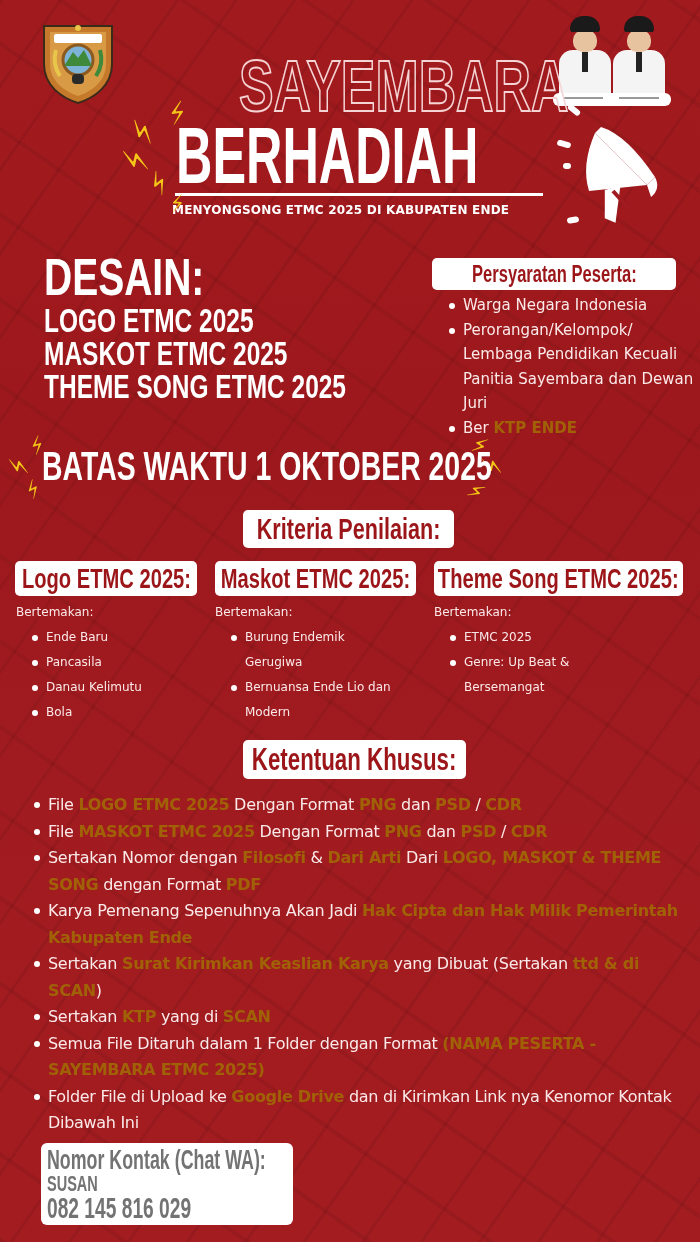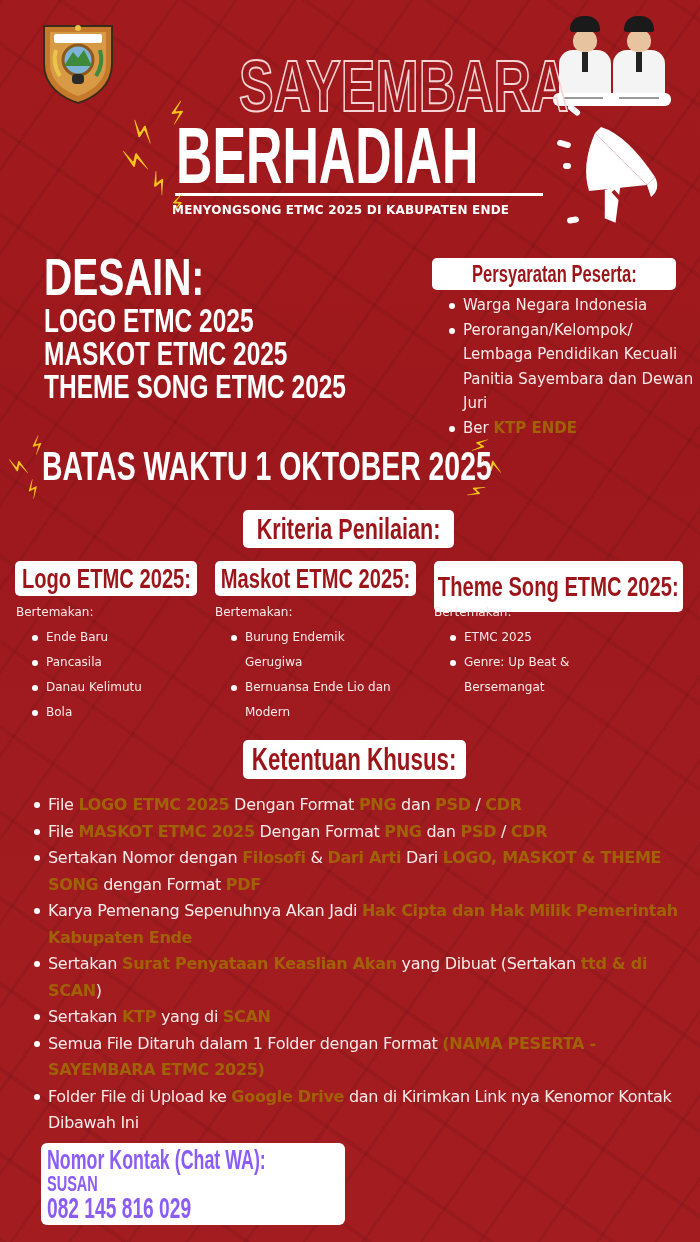--- a/index.html
+++ b/index.html
@@ -65,22 +65,22 @@
   ul.bul li { position: relative; padding-left: 18px; }
   ul.bul li::before { content: ""; position: absolute; left: 4px; top: 10px; width: 6px; height: 6px; border-radius: 50%; background: #fff; }
   b, .bold { font-weight: 700; color: #a16207; }
 
   .deadline { left: 42px; top: 446px; font-size: 40px; line-height: 40px; transform: scaleX(0.71); white-space: nowrap; }
 
   .rules { left: 30px; top: 792px; width: 660px; font-size: 16px; line-height: 26.5px; letter-spacing: -0.3px; }
   .rules li::before { top: 11px; }
 
   .contact {
-    left: 41px; top: 1143px; width: 304px; height: 82px; background: #fff; border-radius: 6px;
-    color: #8b5cf6; font-family: "Liberation Sans", sans-serif; font-weight: 700;
+    left: 41px; top: 1143px; width: 252px; height: 82px; background: #fff; border-radius: 6px;
+    color: #737373; font-family: "Liberation Sans", sans-serif; font-weight: 700;
   }
   .contact .l1 { position:absolute; left:6px; top:3px; font-size: 27px; line-height: 28px; transform: scaleX(0.66); transform-origin:left top; white-space: nowrap; }
   .contact .l2 { position:absolute; left:6px; top:31px; font-size: 22px; line-height: 20px; transform: scaleX(0.66); transform-origin:left top; white-space: nowrap; }
   .contact .l3 { position:absolute; left:6px; top:50px; font-size: 30px; line-height: 30px; transform: scaleX(0.64); transform-origin:left top; white-space: nowrap; }
 </style>
 </head>
 <body>
 
 <div class="abs crest" aria-label="Kabupaten Ende crest">
   <svg width="76" height="84" viewBox="0 0 76 84">
@@ -167,21 +167,21 @@
 <div class="abs pill" style="left:243px;top:510px;width:211px;height:38px;font-size:30px;">
   <span>Kriteria Penilaian:</span>
 </div>
 
 <div class="abs pill" style="left:15px;top:561px;width:182px;height:35px;font-size:28px;">
   <span>Logo ETMC 2025:</span>
 </div>
 <div class="abs pill" style="left:215px;top:561px;width:201px;height:35px;font-size:28px;">
   <span>Maskot ETMC 2025:</span>
 </div>
-<div class="abs pill" style="left:434px;top:561px;width:249px;height:51px;font-size:28px;">
+<div class="abs pill" style="left:434px;top:561px;width:249px;height:35px;font-size:28px;">
   <span>Theme Song ETMC 2025:</span>
 </div>
 
 <div class="abs body-text" style="left:16px;top:600px;width:195px;">
   <div>Bertemakan:</div>
   <ul class="bul" style="margin-left:12px;">
     <li>Ende Baru</li>
     <li>Pancasila</li>
     <li>Danau Kelimutu</li>
     <li>Bola</li>
@@ -204,21 +204,21 @@
 
 <div class="abs pill" style="left:243px;top:740px;width:223px;height:39px;font-size:31px;">
   <span>Ketentuan Khusus:</span>
 </div>
 
 <ul class="abs bul body-text rules" id="rules-list">
     <li><span>File </span><b>LOGO ETMC 2025</b><span> Dengan Format </span><b>PNG</b><span> dan </span><b>PSD</b><span> / </span><b>CDR</b></li>
     <li><span>File </span><b>MASKOT ETMC 2025</b><span> Dengan Format </span><b>PNG</b><span> dan </span><b>PSD</b><span> / </span><b>CDR</b></li>
     <li><span>Sertakan Nomor dengan </span><b>Filosofi</b><span>  &amp; </span><b>Dari Arti</b><span> Dari </span><b>LOGO, MASKOT &amp; THEME SONG</b><span> dengan Format </span><b>PDF</b></li>
     <li><span>Karya Pemenang Sepenuhnya Akan Jadi </span><b>Hak Cipta dan Hak Milik Pemerintah Kabupaten Ende</b></li>
-    <li><span>Sertakan </span><b>Surat Penyataan Keaslian Akan</b><span> yang Dibuat (Sertakan </span><b>ttd &amp; di SCAN</b><span>)</span></li>
+    <li><span>Sertakan </span><b>Surat Kirimkan Keaslian Karya</b><span> yang Dibuat (Sertakan </span><b>ttd &amp; di SCAN</b><span>)</span></li>
     <li><span>Sertakan </span><b>KTP</b><span> yang di </span><b>SCAN</b></li>
     <li><span>Semua File Ditaruh dalam 1 Folder dengan Format </span><b>(NAMA PESERTA - SAYEMBARA ETMC 2025)</b></li>
     <li><span>Folder File di Upload ke </span><b>Google Drive</b><span> dan di Kirimkan Link nya Kenomor Kontak Dibawah Ini</span></li>
   </ul>
 
 <div class="abs contact">
   <div class="l1">Nomor Kontak (Chat WA):</div>
   <div class="l2">SUSAN</div>
   <div class="l3">082 145 816 029</div>
 </div>

